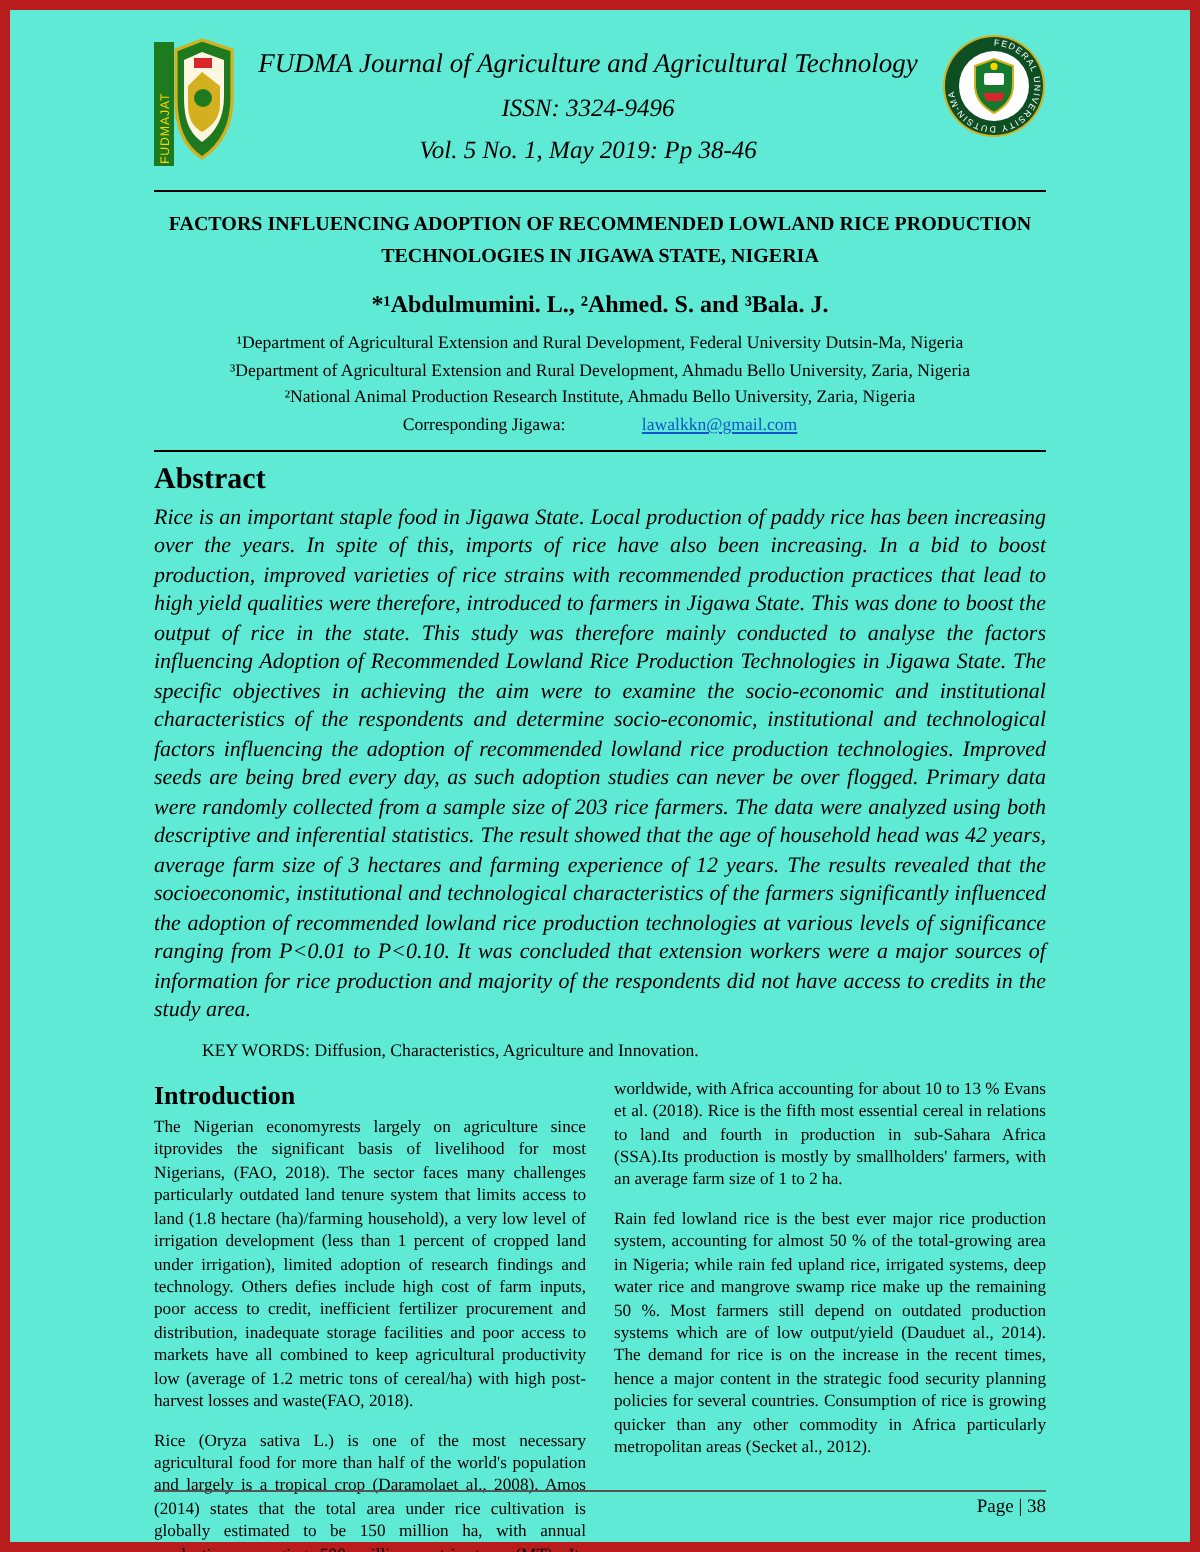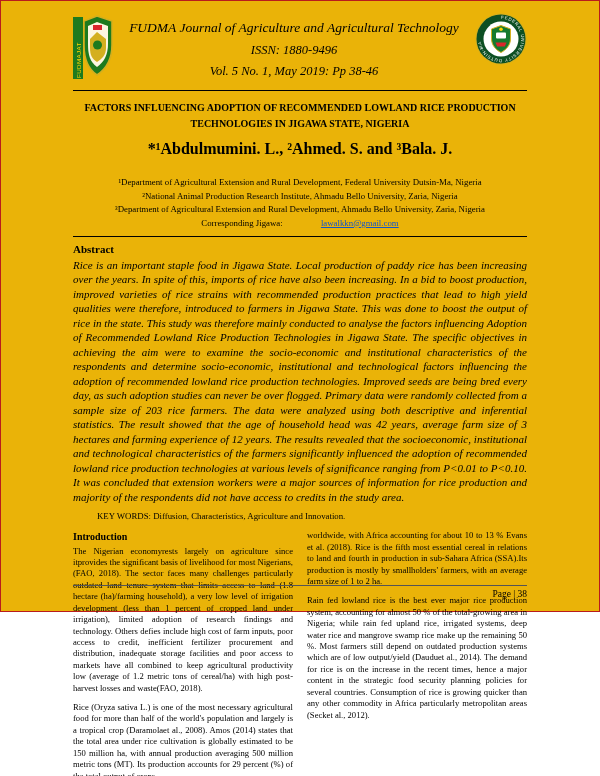--- a/index.html
+++ b/index.html
@@ -5,55 +5,55 @@
   * { margin:0; padding:0; box-sizing:border-box; }
   html,body { background:#ffffff; }
   body {
     width:600px; height:776px;
     font-family:"Liberation Serif", serif;
     color:#000;
     overflow:hidden;
   }
   .page {
     position:relative;
-    width:600px; height:612px;
+    width:600px; height:776px;
     padding:12px 72px 0 72px;
-    background:#eab308;
-    border:1px solid #b91c1c;
+    background:#5eead4;
+    border:5px solid #b91c1c;
   }
   
   .header { display:flex; align-items:flex-start; }
   .logo-left { width:40px; flex:0 0 40px; margin-top:2px; }
   .logo-right { width:52px; flex:0 0 52px; margin-top:0; }
   .header-center { flex:1; text-align:center; padding-top:7px; }
   .journal-title { font-style:italic; font-size:13.5px; margin-bottom:7px; }
   .journal-issn  { font-style:italic; font-size:12.5px; margin-bottom:6px; }
   .journal-vol   { font-style:italic; font-size:12.5px; }
   hr.rule { border:none; border-top:1.2px solid #000; margin-top:5px; }
   
   .article-title {
     margin-top:9px; text-align:center;
     font-size:10px; font-weight:bold; line-height:1.55;
   }
-  .authors { margin-top:9px; text-align:center; font-size:16px; font-weight:bold; }
-  .affiliations { margin-top:18px; text-align:center; font-size:8.8px; line-height:1.55; }
+  .authors { margin-top:9px; text-align:center; font-size:12px; font-weight:bold; }
+  .affiliations { margin-top:5px; text-align:center; font-size:8.8px; line-height:1.55; }
   .corresponding { text-align:center; font-size:8.8px; line-height:1.55; }
   .corresponding a { color:#1155CC; text-decoration:underline;padding-left:36px; }
   
-  .abstract-heading { margin-top:6px; font-size:11px; font-weight:bold; }
+  .abstract-heading { margin-top:6px; font-size:15px; font-weight:bold; }
   .abstract-text {
     margin-top:3px; font-style:italic; font-size:11px;
     text-align:justify; line-height:1.32;
   }
   .keywords { margin-top:7px; font-size:8.8px; }
   .keywords b { font-weight:normal;margin-left:24px; }
   
   .columns { display:flex; gap:14px; margin-top:9px; }
   .col { flex:1; font-size:8.6px; text-align:justify; line-height:1.33; }
-  .col h3 { font-size:10px; font-weight:bold; margin-bottom:2px; text-align:left; }
+  .col h3 { font-size:13px; font-weight:bold; margin-bottom:2px; text-align:left; }
   .col p { margin-bottom:8px; }
   
   .footer {
     position:absolute; left:72px; right:72px; bottom:12px;
     border-top:1px solid #555; padding-top:3px;
     text-align:right; font-size:9.5px;
   }
   .footer .num { font-weight:normal; }
   svg text { font-family:"Liberation Sans", sans-serif; }
 </style>
@@ -70,21 +70,21 @@
         <path d="M24 1 L39 6 V30 C39 45 33 54 24 60 C15 54 11 45 11 30 V6 Z" fill="#1e7a1e" stroke="#d4af1f" stroke-width="1.6"></path>
         <path d="M24 7 L35 11 V29 C35 40 31 47 24 52 C17 47 15 40 15 29 V11 Z" fill="#fdf6e0"></path>
         <path d="M17 24 L24 17 L33 24 V33 C33 40 29 44 24 47 C19 44 17 40 17 33 Z" fill="#d4af1f"></path>
         <circle cx="24.5" cy="30" r="4.5" fill="#1e7a1e"></circle>
         <rect x="20" y="10" width="9" height="5" fill="#d9262c"></rect>
       </svg>
     </div>
 
     <div class="header-center">
       <div class="journal-title">FUDMA Journal of Agriculture and Agricultural Technology</div>
-      <div class="journal-issn">ISSN: 1880-9496</div>
+      <div class="journal-issn">ISSN: 3324-9496</div>
       <div class="journal-vol">Vol. 5 No. 1, May 2019: Pp 38-46</div>
     </div>
 
     <div class="logo-right">
       <svg width="52" height="52" viewBox="0 0 52 52">
         <circle cx="26" cy="26" r="25.5" fill="#d4af1f"></circle>
         <circle cx="26" cy="26" r="24.5" fill="#0d4f23"></circle>
         <circle cx="26" cy="26" r="17.5" fill="#ffffff"></circle>
         <defs>
           <path id="sealcurve" d="M26 5.8 A 20.2 20.2 0 1 1 25.98 5.8"></path>
@@ -100,22 +100,22 @@
     </div>
   </header>
 
   <hr class="rule">
 
   <section>
     <h1 class="article-title">FACTORS INFLUENCING ADOPTION OF RECOMMENDED LOWLAND RICE PRODUCTION TECHNOLOGIES IN JIGAWA STATE, NIGERIA</h1>
     <div class="authors">*¹Abdulmumini. L., ²Ahmed. S. and ³Bala. J.</div>
     <div class="affiliations">
       <div>¹Department of Agricultural Extension and Rural Development, Federal University Dutsin-Ma, Nigeria</div>
+      <div>³Department of Agricultural Extension and Rural Development, Ahmadu Bello University, Zaria, Nigeria</div>
       <div>²National Animal Production Research Institute, Ahmadu Bello University, Zaria, Nigeria</div>
-      <div>³Department of Agricultural Extension and Rural Development, Ahmadu Bello University, Zaria, Nigeria</div>
     </div>
     <div class="corresponding">
       <span>Corresponding Jigawa: </span><a href="#">lawalkkn@gmail.com</a>
     </div>
   </section>
 
   <hr class="rule">
 
   <section>
     <h2 class="abstract-heading">Abstract</h2>

